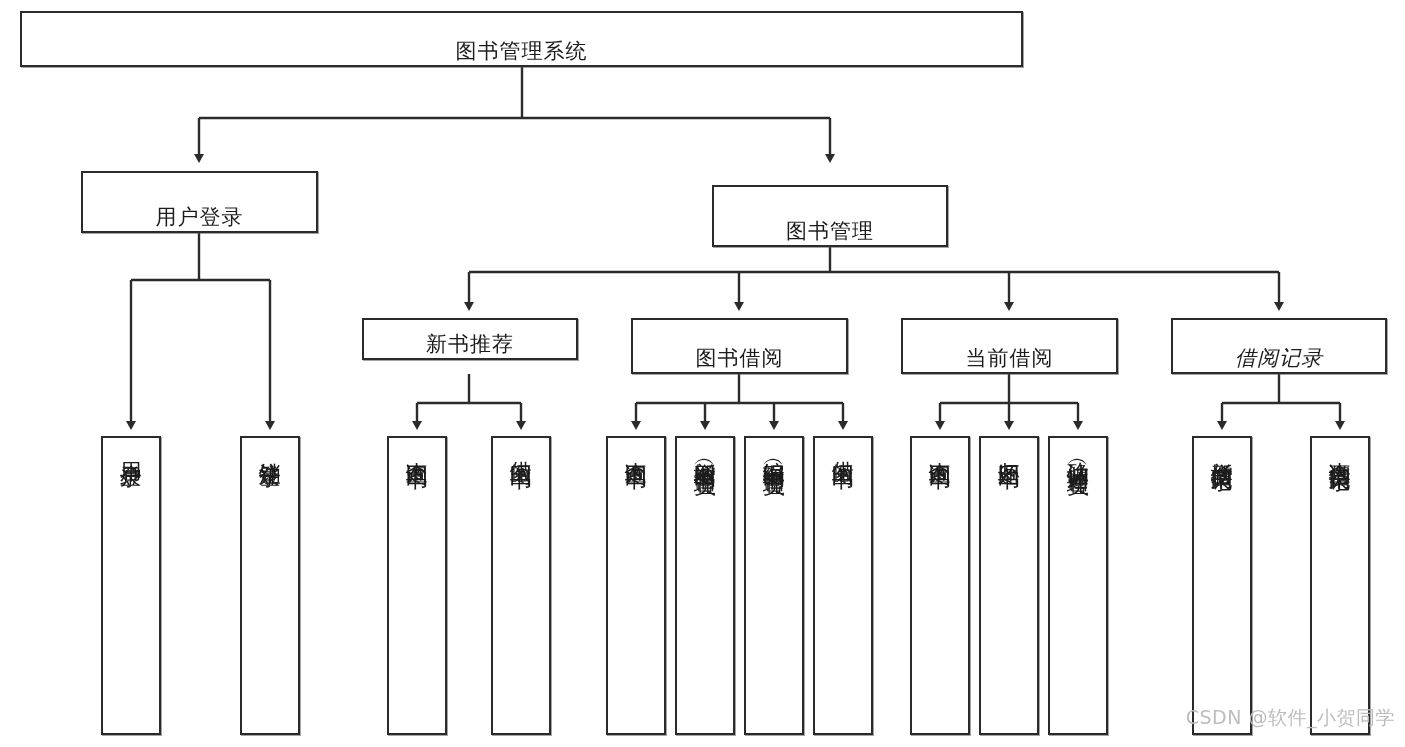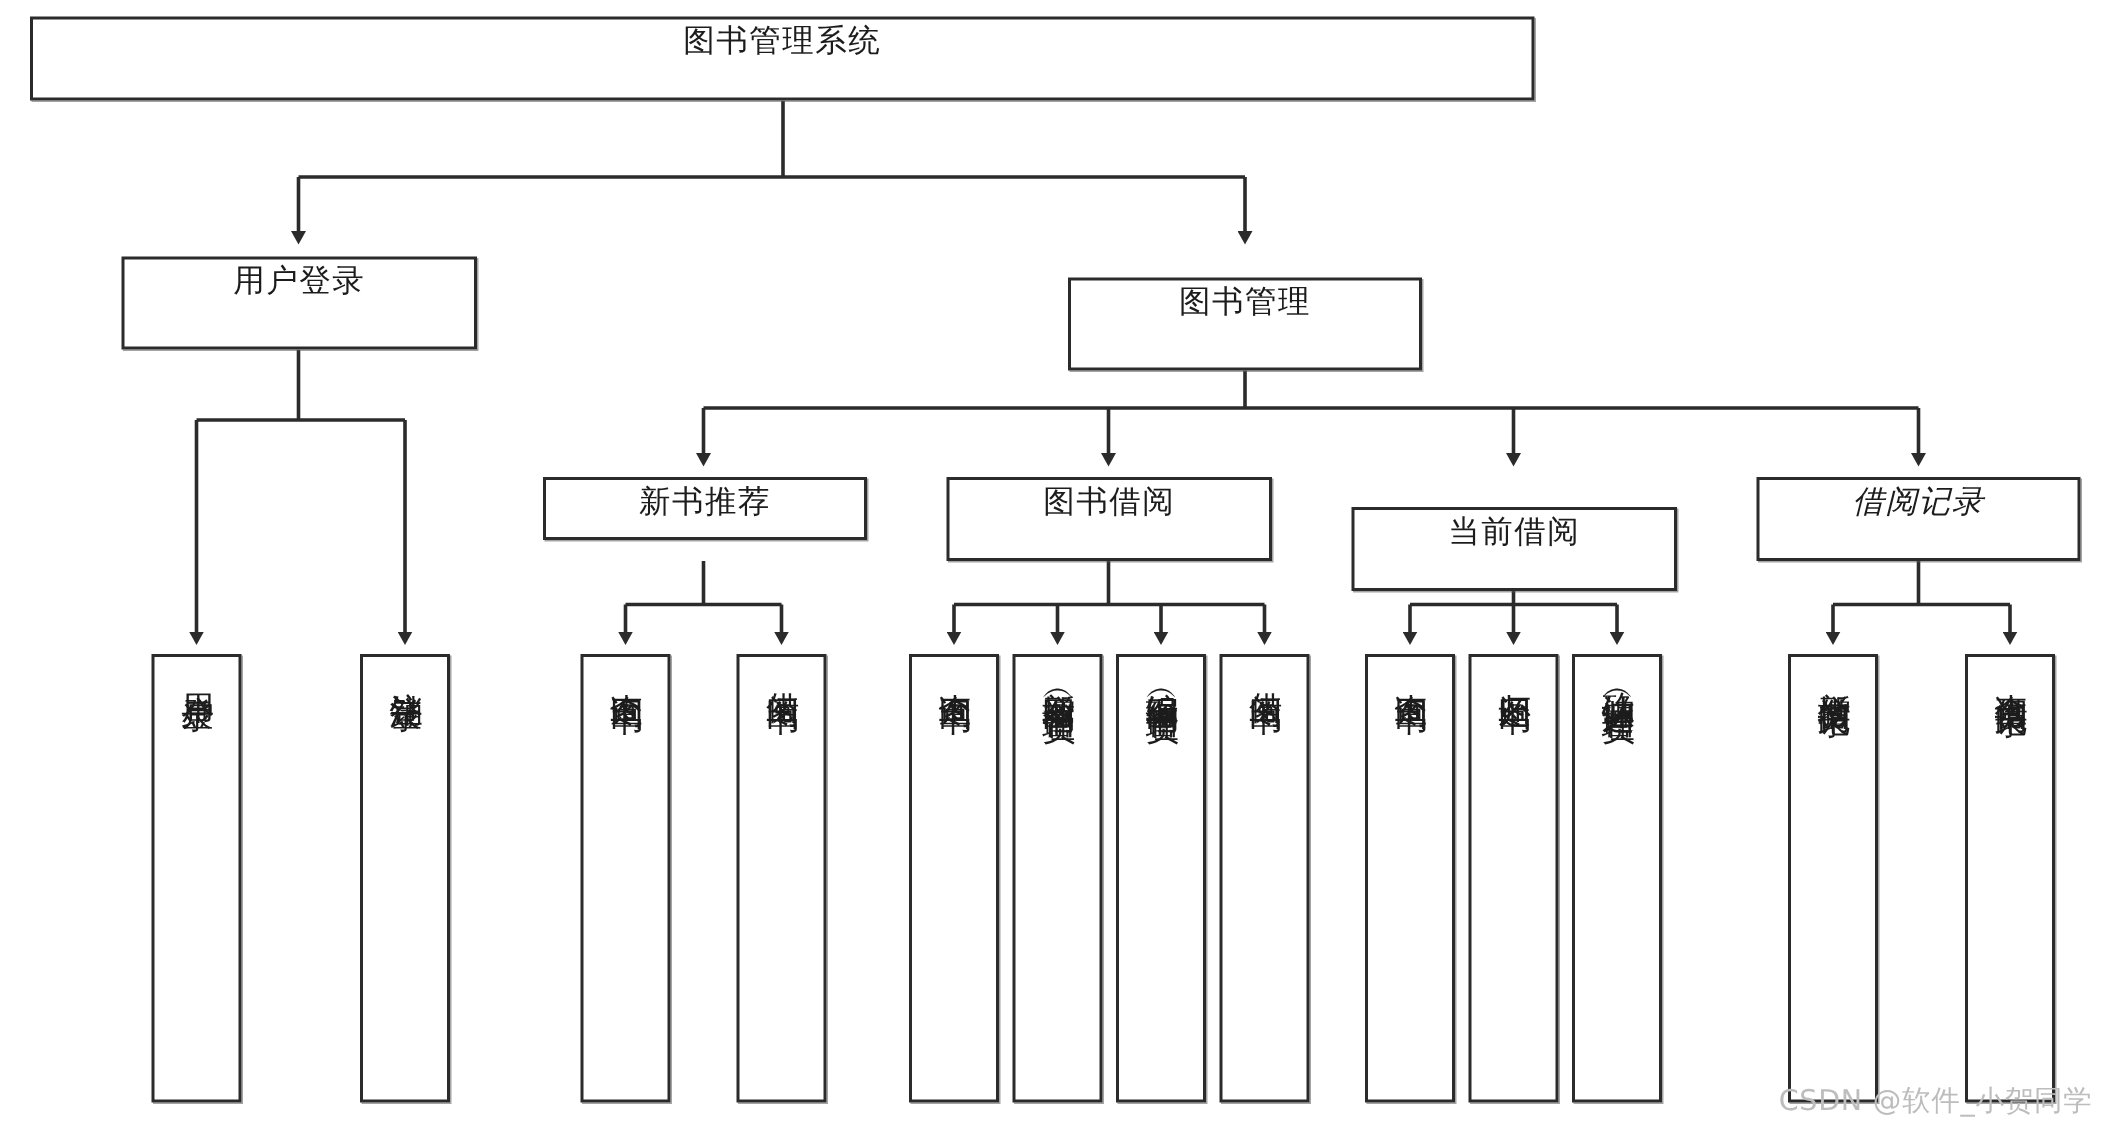--- a/index.html
+++ b/index.html
@@ -24,21 +24,21 @@
     width: 1405px;
     height: 747px;
   }
   .node {
     position: absolute;
     box-sizing: border-box;
     background: #ffffff;
     border: 2px solid #2b2b2b;
     box-shadow: 1px 1px 0 rgba(90,90,90,0.55);
     display: flex;
-    align-items: flex-start;
+    align-items: flex-end;
     justify-content: center;
     color: #1c1c1c;
   }
   .node.h {
     
     font-size: 21px;
     letter-spacing: 1px;
   }
   .node.v {
     
@@ -51,21 +51,21 @@
     text-orientation: upright;
     font-size: 22px;
     line-height: 1.16;
     letter-spacing: 2px;
     white-space: nowrap;
     text-align: center;
   }
   .watermark {
     position: absolute;
     right: 10px;
-    bottom: 0;
+    bottom: 16px;
     font-size: 19px;
     color: #bdbdbd;
     letter-spacing: 0.5px;
     white-space: nowrap;
     pointer-events: none;
   }
 </style>
 </head>
 <body>
 
@@ -131,21 +131,21 @@
   <div class="node h" style="left:712px; top:171px; width:236px; height:62px;margin-top:14px;">
     <span>图书管理</span>
   </div>
 
   <div class="node h" style="left:362px; top:318px; width:216px; height:42px;">
     <span>新书推荐</span>
   </div>
   <div class="node h" style="left:631px; top:318px; width:217px; height:56px;">
     <span>图书借阅</span>
   </div>
-  <div class="node h" style="left:901px; top:318px; width:217px; height:56px;margin-top:20px;">
+  <div class="node h" style="left:901px; top:318px; width:217px; height:56px;">
     <span>当前借阅</span>
   </div>
   <div class="node h" style="left:1171px; top:318px; width:216px; height:56px;font-style:italic;">
     <span>借阅记录</span>
   </div>
 
   <div class="node v" style="left:101px; top:436px; width:60px; height:299px;">
     <span class="vtext">用户登录</span>
   </div>
   <div class="node v" style="left:240px; top:436px; width:60px; height:299px;">

